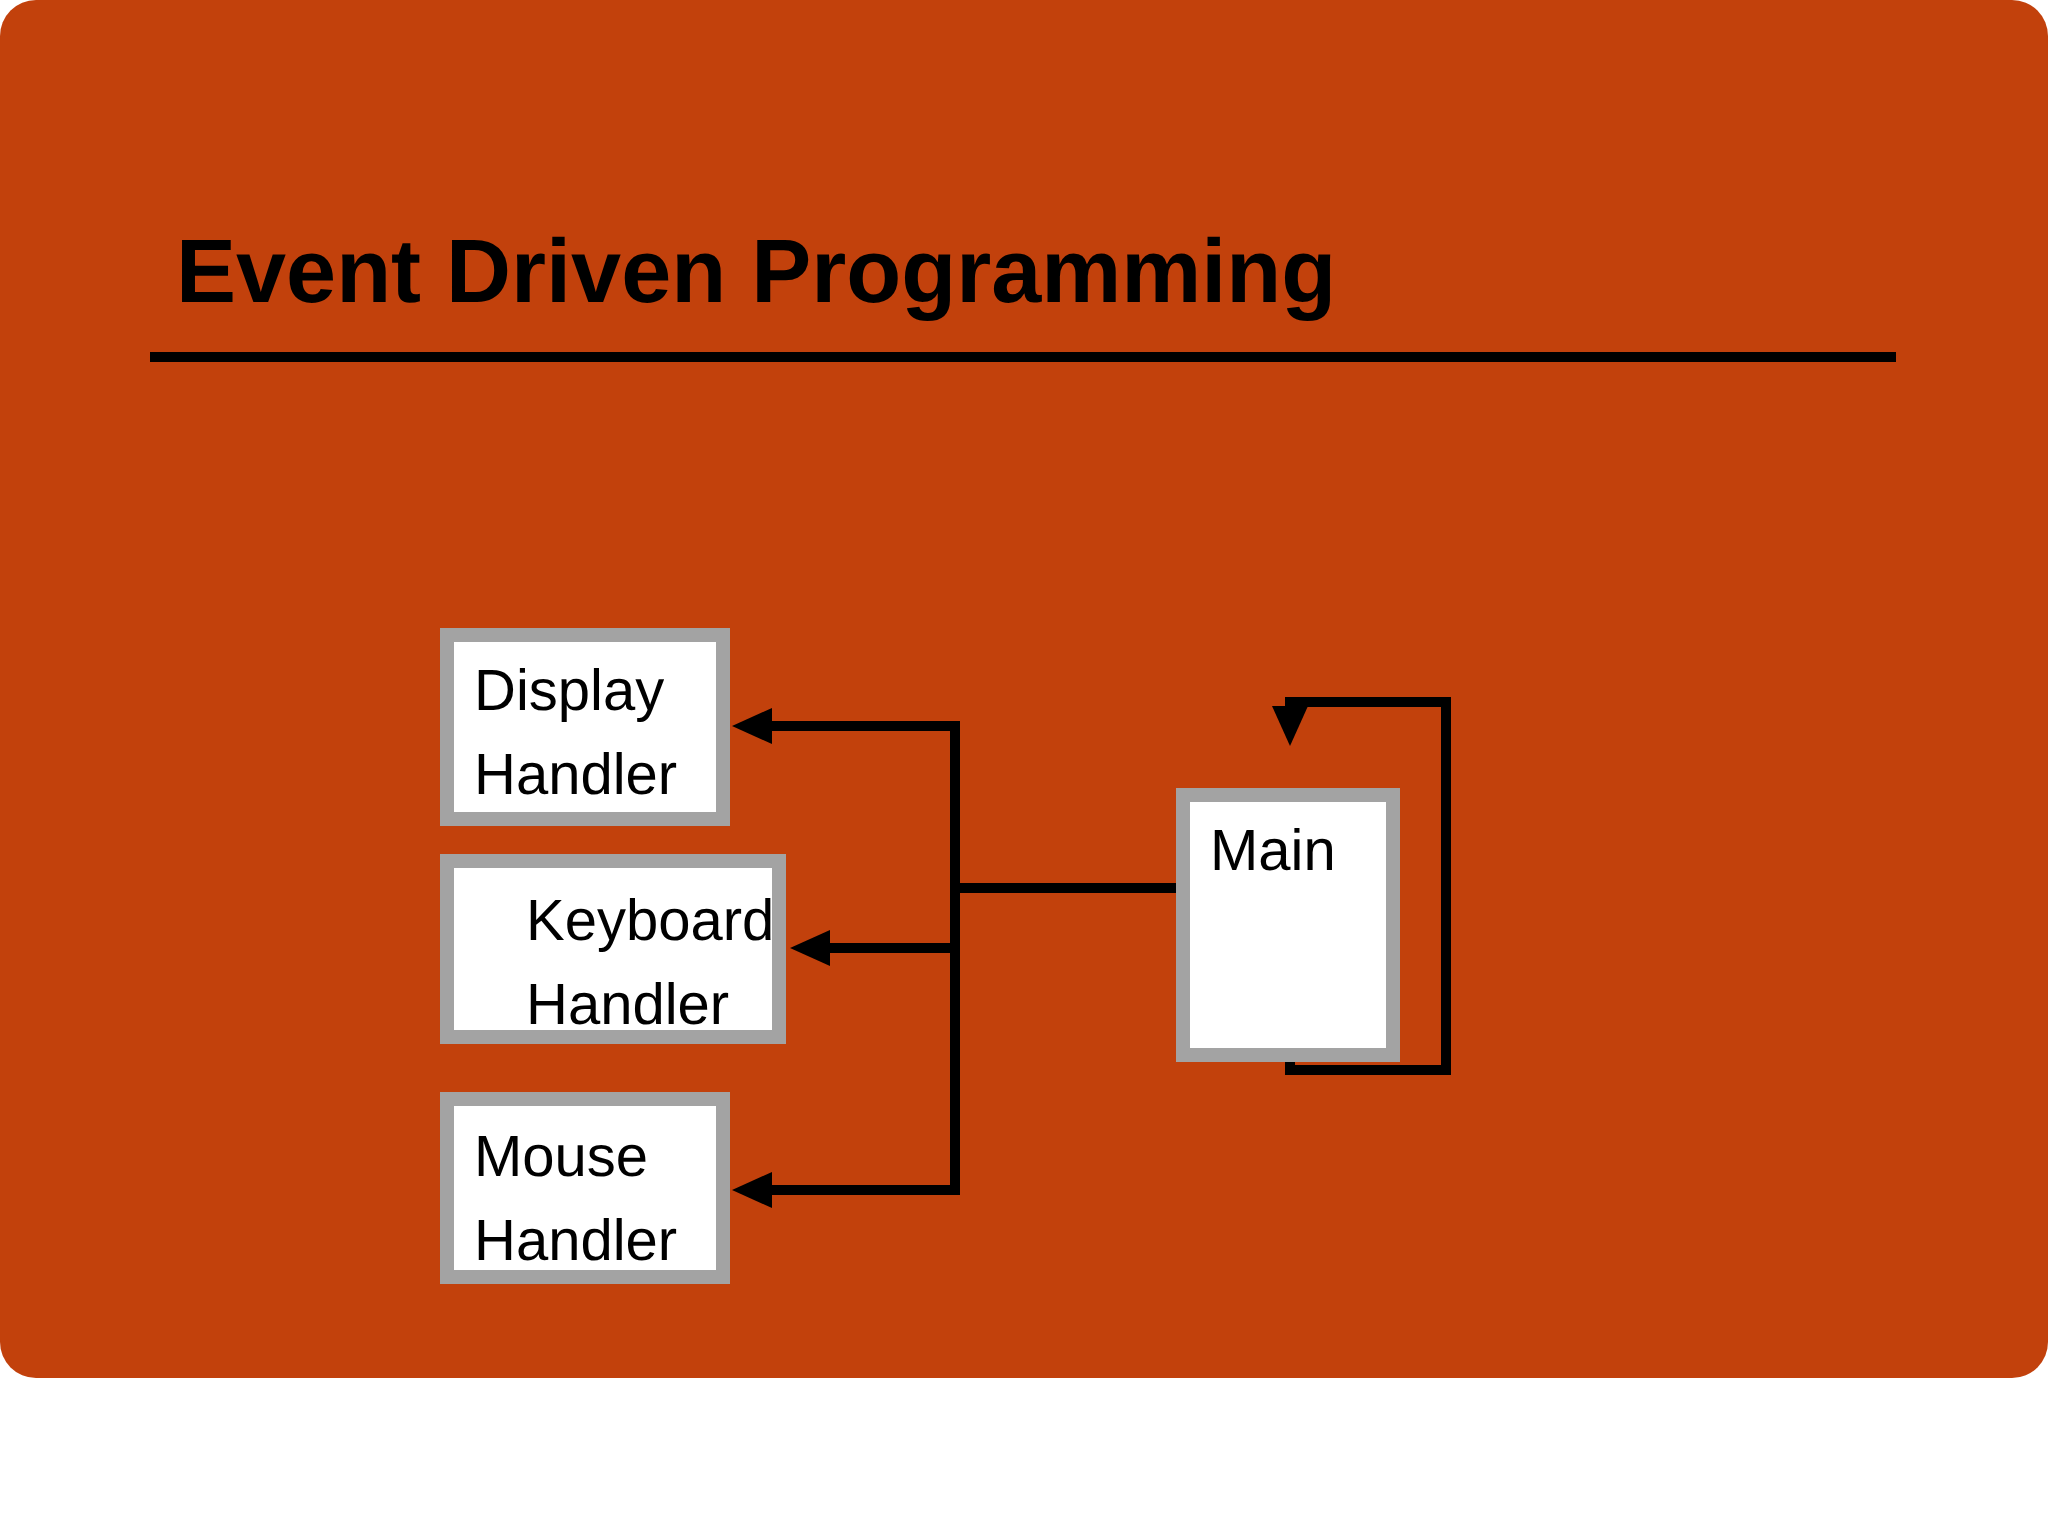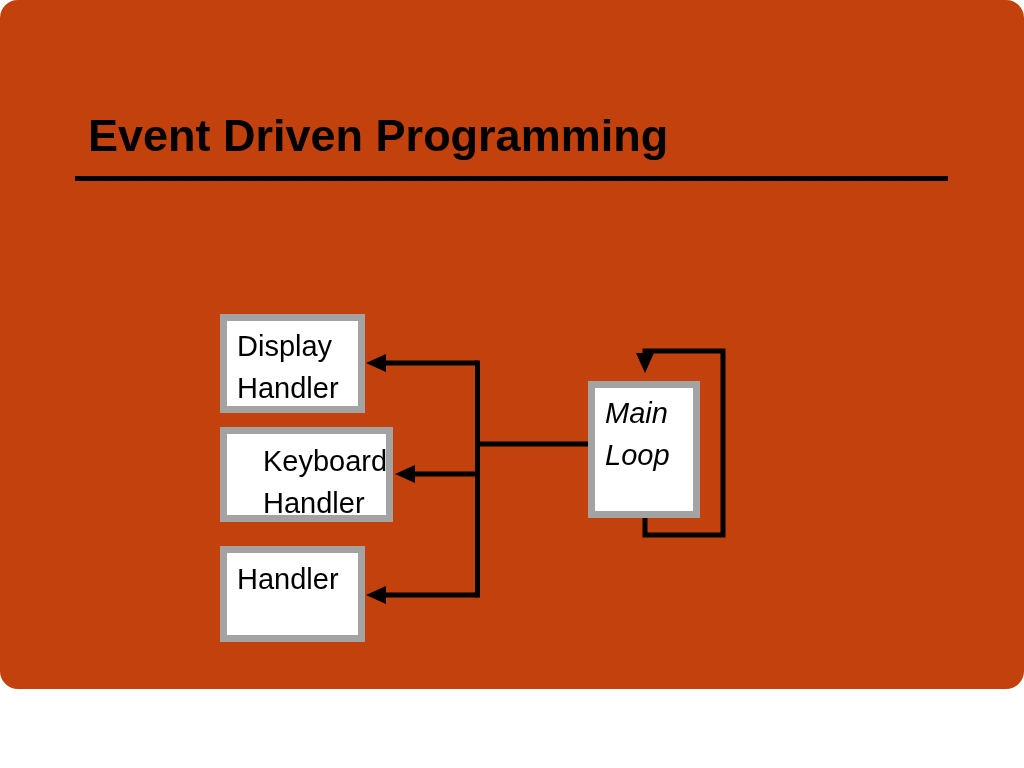--- a/index.html
+++ b/index.html
@@ -45,21 +45,21 @@
     padding: 4px 0 0 10px;
     color: #000000;
   }
   .dbox .line {
     display: block;
     white-space: nowrap;
   }
   #box-display  { left: 220px; top: 314px; width: 145px; height: 99px; }
   #box-keyboard { left: 220px; top: 427px; width: 173px; height: 95px; padding-top: 6px; padding-left: 36px; }
   #box-mouse    { left: 220px; top: 546px; width: 145px; height: 96px; padding-top: 5px; }
-  #box-main     { left: 588px; top: 381px; width: 112px; height: 137px; padding-top: 4px; font-style: italic; }
+  #box-main     { left: 588px; top: 394px; width: 112px; height: 137px; padding-top: 4px; }
   .connectors {
     position: absolute;
     left: 0;
     top: 0;
     width: 1024px;
     height: 768px;
   }
   .connectors path {
     stroke: #000000;
     stroke-width: 5;
@@ -103,21 +103,21 @@
     <span class="line">Display</span>
     <span class="line">Handler</span>
   </div>
 
   <div class="dbox" id="box-keyboard">
     <span class="line">Keyboard</span>
     <span class="line">Handler</span>
   </div>
 
   <div class="dbox" id="box-mouse">
+    <span class="line">Mouse</span>
     <span class="line">Handler</span>
   </div>
 
   <div class="dbox" id="box-main">
     <span class="line">Main</span>
-    <span class="line">Loop</span>
   </div>
 
 </div>
 
 </body></html>

